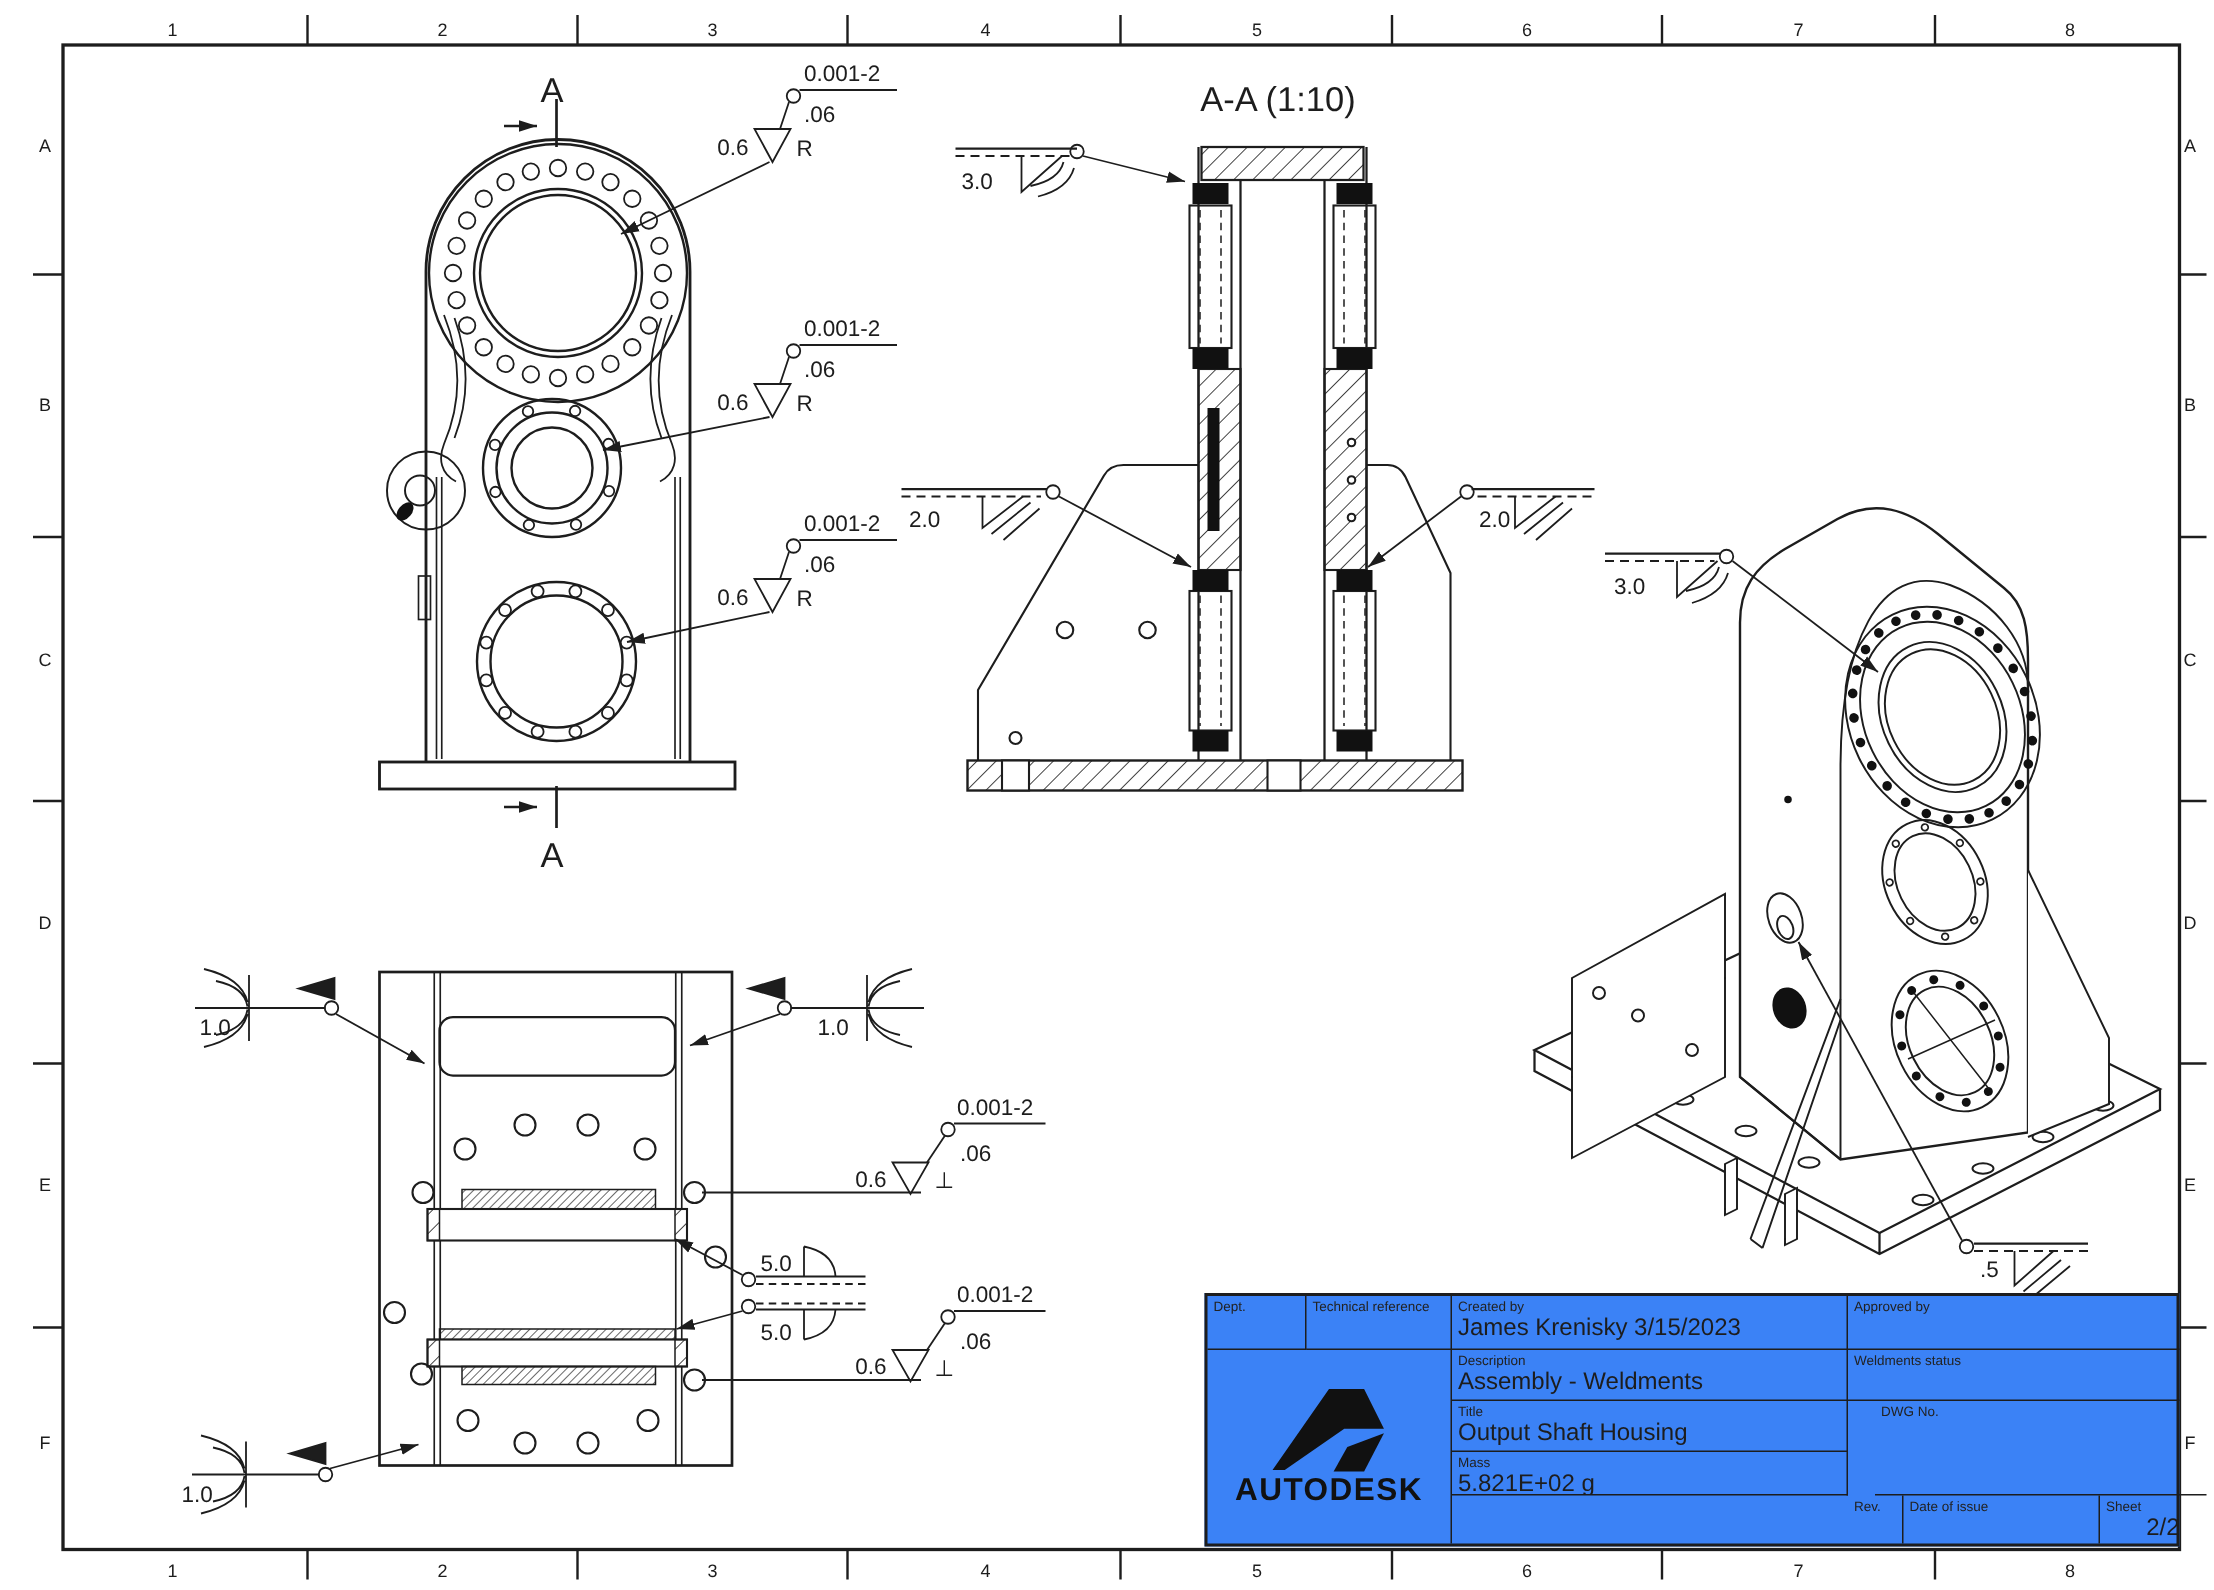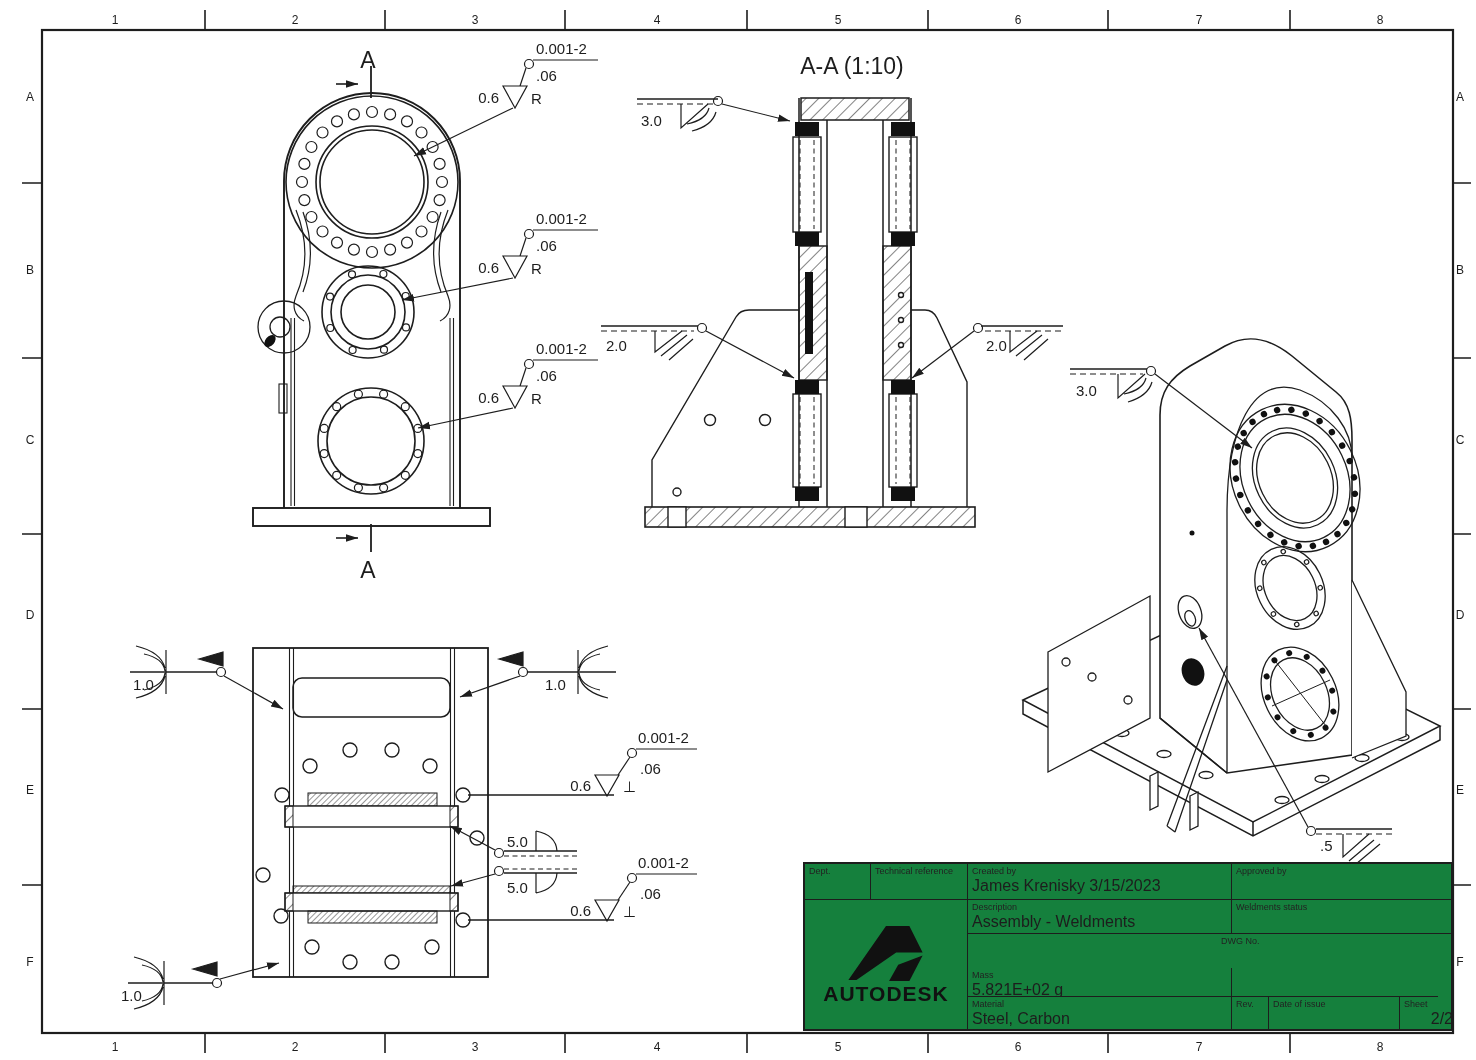--- a/index.html
+++ b/index.html
@@ -3,21 +3,21 @@
 <meta charset="utf-8">
 <style>
   html,body{margin:0;padding:0;background:#fff;}
   #page{position:relative;width:1476px;height:1060px;background:#fff;overflow:hidden;
         font-family:"Liberation Sans",sans-serif;color:#1d1d1d;}
   svg text{font-family:"Liberation Sans",sans-serif;fill:#1d1d1d;}
   .zone{font-size:12px;}
   .ann{font-size:15px;}
   .big{font-size:23px;}
   
-  #tb{position:absolute;left:803px;top:862px;width:650px;height:169px;border:2px solid #1d1d1d;box-sizing:border-box;background:#15803d;}
+  #tb{position:absolute;left:803px;top:862px;width:650px;height:169px;border:2px solid #1d1d1d;box-sizing:border-box;background:#3b82f6;}
   .cell{position:absolute;box-sizing:border-box;border-right:1.5px solid #1d1d1d;border-bottom:1.5px solid #1d1d1d;overflow:hidden;}
   .cell .lab{font-size:9px;color:#222;padding:2px 0 0 4px;line-height:10px;}
   .cell .val{font-size:16px;padding:1px 0 0 4px;line-height:18px;white-space:nowrap;}
   .noR{border-right:none;} .noB{border-bottom:none;}
   #logoCell{display:flex;flex-direction:column;align-items:center;justify-content:center;gap:0;}
   #brandWord{font-size:21px;font-weight:bold;letter-spacing:1px;color:#111;}
   .sheetVal{font-size:18px;text-align:right;padding-right:8px;}
 </style>
 </head>
 <body>
@@ -512,31 +512,31 @@
     </svg>
     <div id="brandWord">AUTODESK</div>
   </div>
   <div class="cell" style="left:163px;top:36px;width:264px;height:34px">
     <div class="lab">Description</div>
     <div class="val">Assembly - Weldments</div>
   </div>
   <div class="cell noR" style="left:427px;top:36px;width:221px;height:34px">
     <div class="lab">Weldments status</div>
   </div>
-  <div class="cell noR" style="left:412px;top:70px;width:221px;height:63px">
+  <div class="cell" style="left:163px;top:70px;width:264px;height:34px">
+    <div class="lab">Title</div>
+    <div class="val">Output Shaft Housing</div>
+  </div>
+  <div class="cell noR" style="left:445px;top:70px;width:221px;height:63px">
     <div class="lab">DWG No.</div>
   </div>
   <div class="cell" style="left:163px;top:104px;width:264px;height:29px">
     <div class="lab">Mass</div>
     <div class="val">5.821E+02 g</div>
   </div>
-  <div class="cell noB" style="left:163px;top:133px;width:264px;height:32px">
-    <div class="lab">Material</div>
-    <div class="val">Steel, Carbon</div>
-  </div>
   <div class="cell noB" style="left:427px;top:133px;width:37px;height:32px">
     <div class="lab">Rev.</div>
   </div>
   <div class="cell noB" style="left:464px;top:133px;width:131px;height:32px">
     <div class="lab">Date of issue</div>
   </div>
   <div class="cell noB noR" style="left:595px;top:133px;width:53px;height:32px">
     <div class="lab">Sheet</div>
     <div class="val sheetVal">2/2</div>
   </div>

